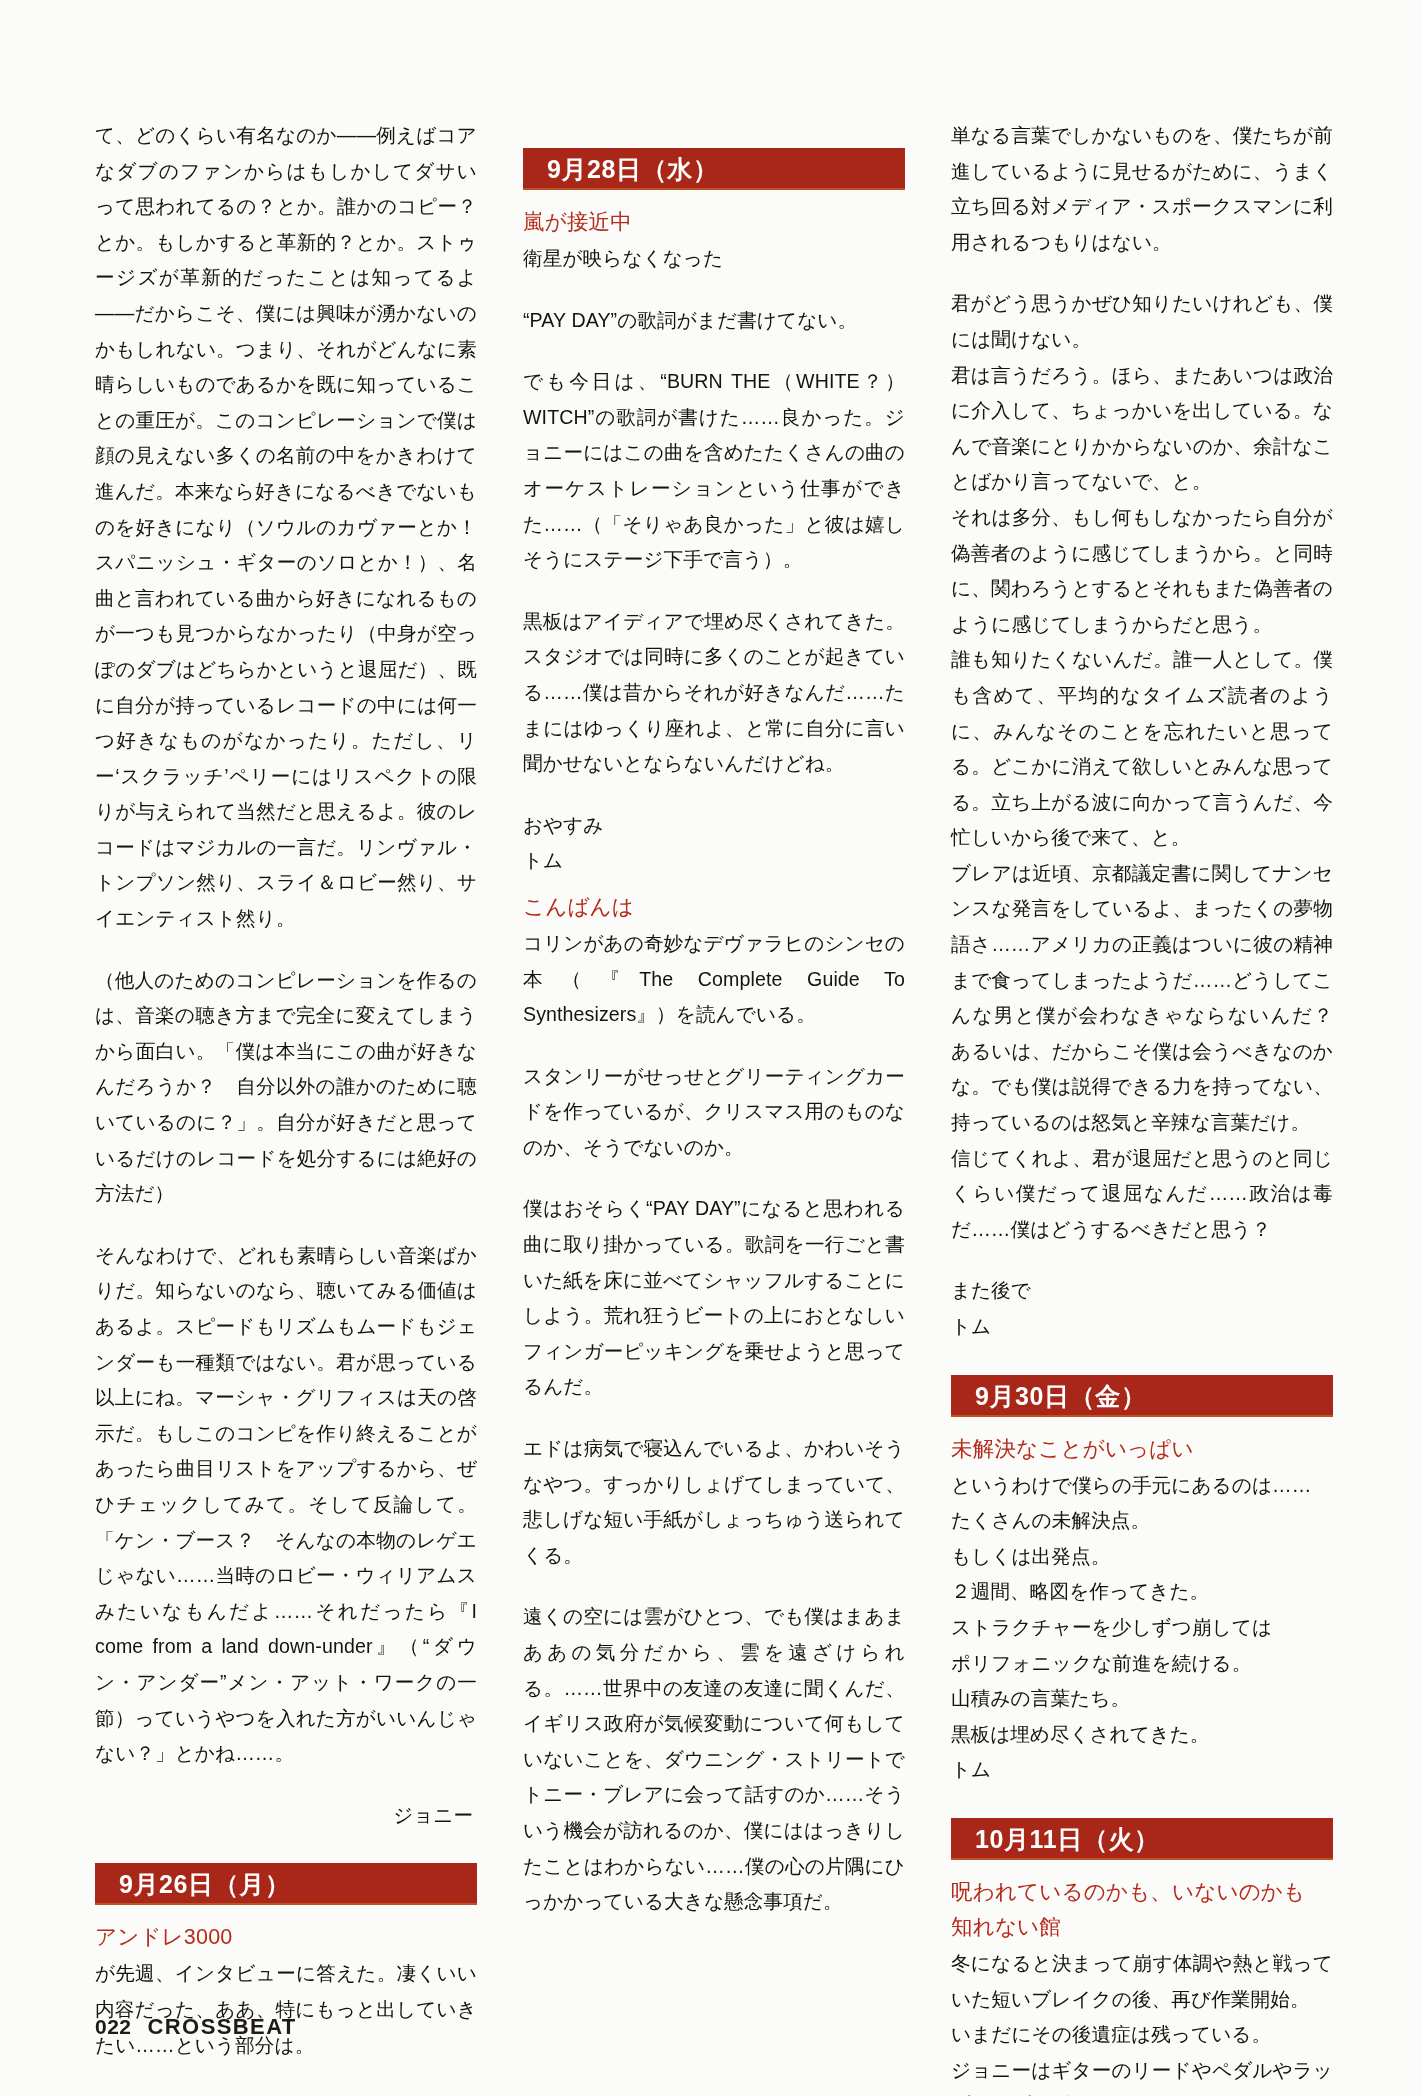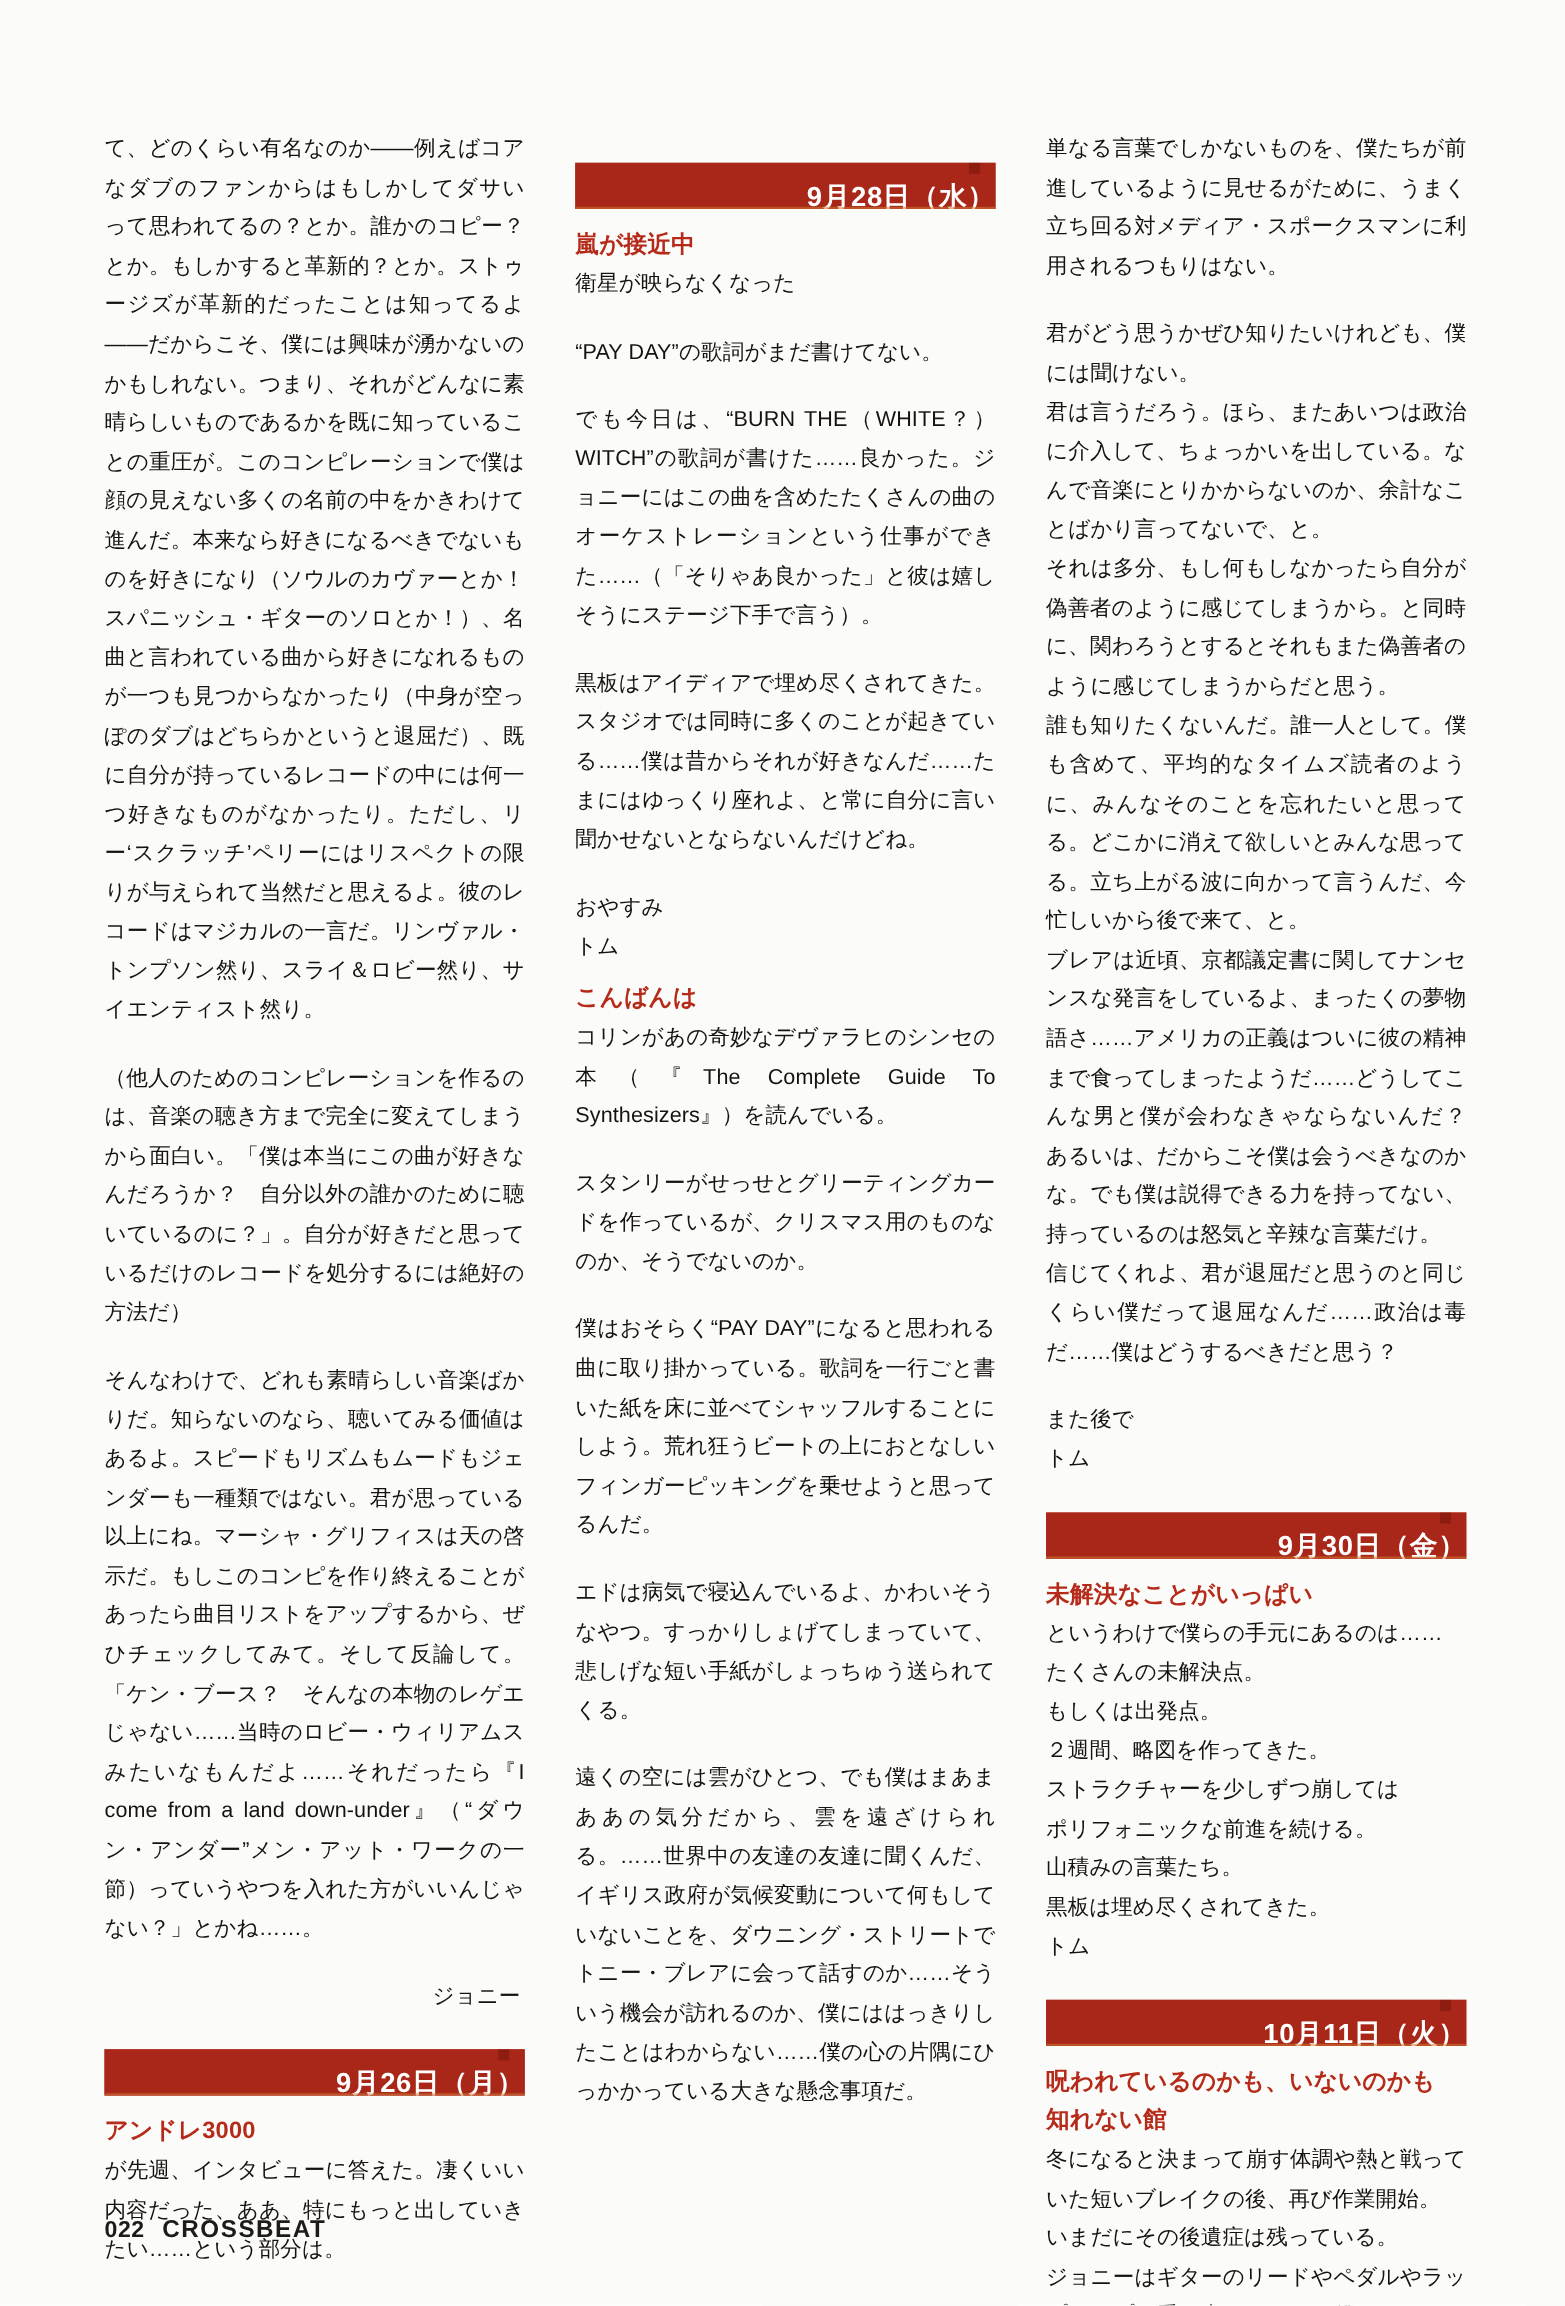--- a/index.html
+++ b/index.html
@@ -45,21 +45,20 @@
   
   .date-bar {
     display: flex;
     align-items: flex-end;
     height: 42px;
     margin: 30px 0 16px 0;
     background: #b52a19;
     background-image: linear-gradient(90deg, #a82718 0 0);
     position: relative;
     overflow: hidden;
-    flex-direction: column;
   }
   .date-bar .tab {
     width: 10px;
     background: #8d1d10;
     flex: 0 0 10px;
     margin-right: 14px;
   }
   .date-bar .dlabel {
     color: #ffffff;
     font-size: 25px;
@@ -72,21 +71,21 @@
     content: "";
     position: absolute;
     left: 0; right: 0; bottom: 0;
     height: 2px;
     background: #cf7a33;
     opacity: 0.55;
   }
   h3.sub {
     margin: 0 0 2px 0;
     font-size: 21.5px;
-    font-weight: bold;
+    font-weight: normal;
     line-height: 33px;
     color: #b52a19;
     letter-spacing: 0.2px;
   }
   .sig-line {
     display: flex;
     justify-content: space-between;
     align-items: baseline;
     font-size: 19.6px;
     line-height: 35.6px;

